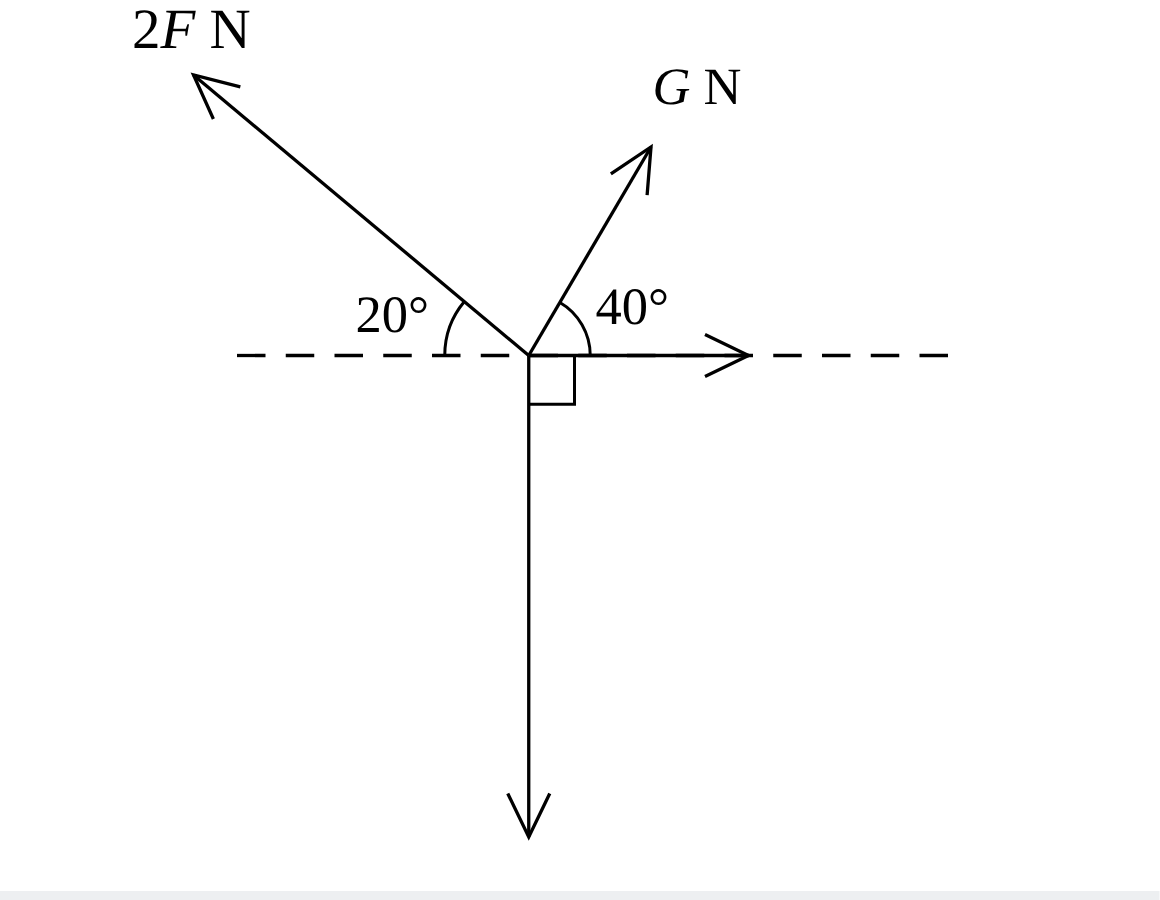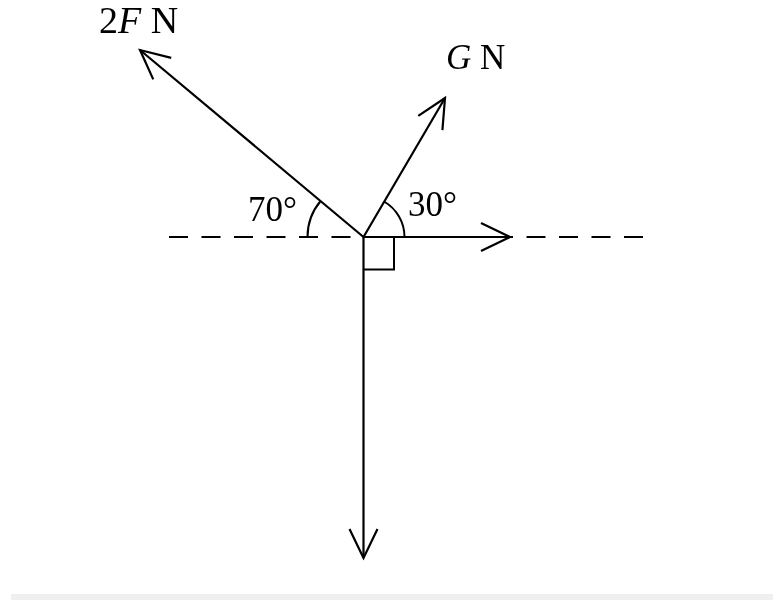--- a/index.html
+++ b/index.html
@@ -3,21 +3,21 @@
 <meta charset="utf-8">
 <style>
   html, body { margin: 0; padding: 0; }
   body {
     width: 773px; height: 600px;
     background: #ffffff;
     font-family: "Liberation Serif", "DejaVu Serif", serif;
     position: relative;
     overflow: hidden;
   }
-  .stage { position: absolute; left: 0; top: 0; width: 669px; height: 600px; margin-left: 11px; }
+  .stage { position: absolute; left: 0; top: 0; width: 669px; height: 600px; }
   svg.diagram { position: absolute; left: 0; top: 0; }
   .lbl {
     position: absolute;
     color: #000;
     font-size: 35px;
     line-height: 1;
     white-space: nowrap;
     user-select: none;
   }
   .lbl .sym { font-style: italic; }
@@ -63,19 +63,19 @@
 
       <line x1="352.5" y1="237" x2="352.5" y2="558" marker-end="url(#arrowhead)"></line>
     </g>
   </svg>
 
   <div class="lbl lbl-2f"><span>2</span><span class="sym">F</span><span>&nbsp;N</span></div>
 
   <div class="lbl lbl-g"><span class="sym">G</span><span>&nbsp;N</span></div>
 
 
-  <div class="lbl lbl-40">70°</div>
+  <div class="lbl lbl-40">20°</div>
 
-  <div class="lbl lbl-60">30°</div>
+  <div class="lbl lbl-60">40°</div>
 
 
   <div class="footer-strip"></div>
 </div>
 
 </body></html>

